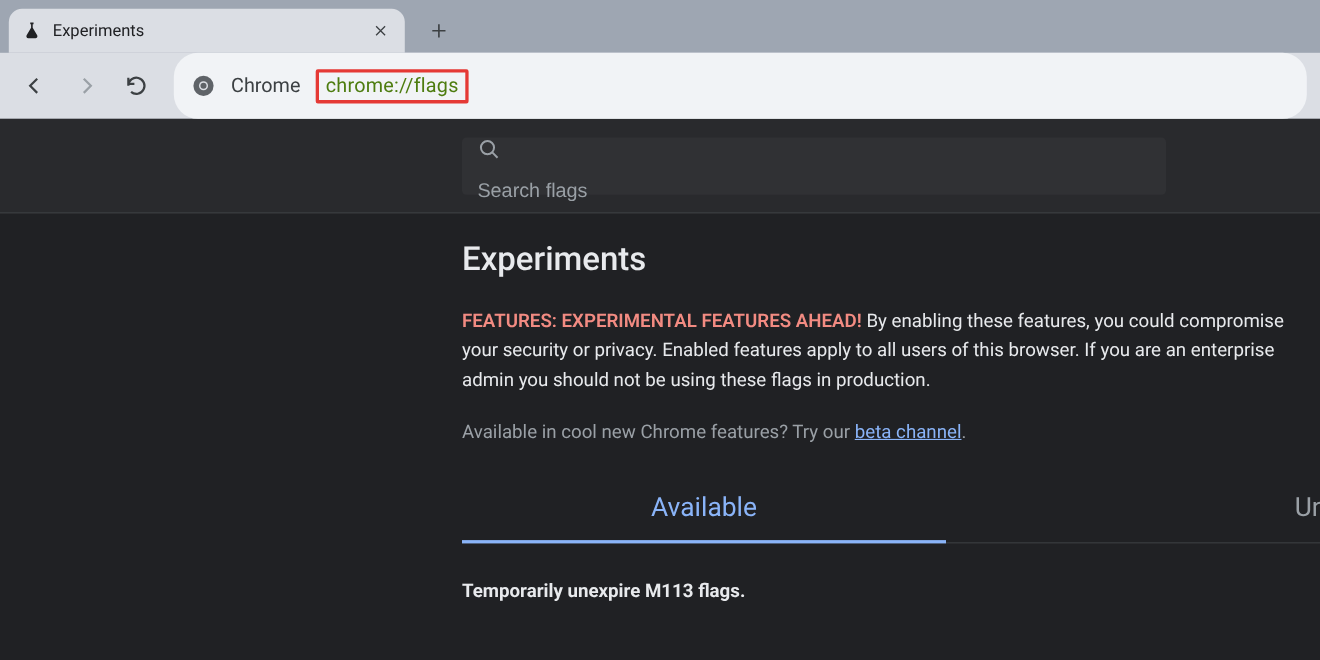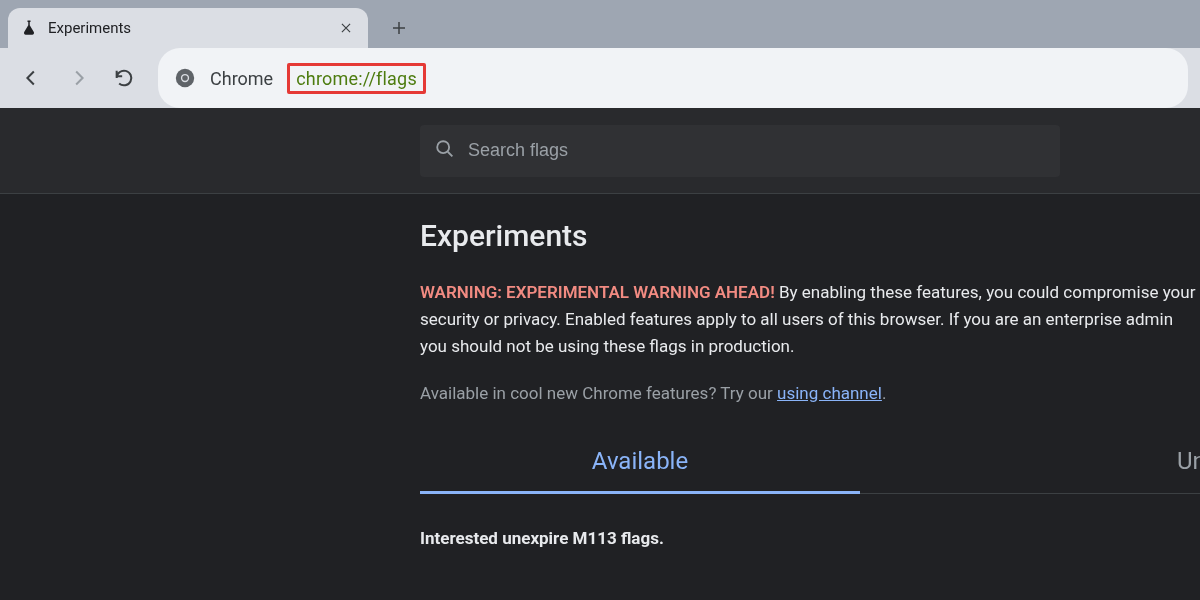--- a/index.html
+++ b/index.html
@@ -129,23 +129,24 @@
   .flags-header-inner {
     margin-left: 420px;
     width: 640px;
   }
   .search-box {
     width: 640px;
     height: 52px;
     background: #303134;
     border-radius: 4px;
     display: flex;
-    align-items: center;
+    align-items: flex-start;
     padding: 0 14px;
     gap: 12px;
+    flex-direction: column;
   }
   .search-box svg { width: 22px; height: 22px; stroke: #9aa0a6; fill: none; stroke-width: 2; }
   .search-box input {
     flex: 1;
     background: transparent;
     border: none;
     outline: none;
     color: #e8eaed;
     font-size: 18px;
   }
@@ -280,29 +281,29 @@
         </span>
         <input type="text" placeholder="Search flags" style="">
       </div>
     </div>
   </div>
 
   <div class="flags-body">
     <h1 class="page-title">Experiments</h1>
 
     <p class="warning-block">
-      <span class="warn-label">WARNING: EXPERIMENTAL WARNING AHEAD!</span>
+      <span class="warn-label">FEATURES: EXPERIMENTAL FEATURES AHEAD!</span>
       <span> By enabling these features, you could compromise your security or privacy. Enabled features apply to all users of this browser. If you are an enterprise admin you should not be using these flags in production.</span>
     </p>
 
     <p class="beta-line">
       <span>Available in cool new Chrome features? Try our </span>
-      <a href="#">using channel</a><span>.</span>
+      <a href="#">beta channel</a><span>.</span>
     </p>
 
     <div class="tabs-row">
       <div class="flag-tab active">Available</div>
       <div class="flag-tab right">Unavailable</div>
     </div>
 
-    <div class="first-flag">Interested unexpire M113 flags.</div>
+    <div class="first-flag">Temporarily unexpire M113 flags.</div>
   </div>
 </div>
 
 </body></html>

